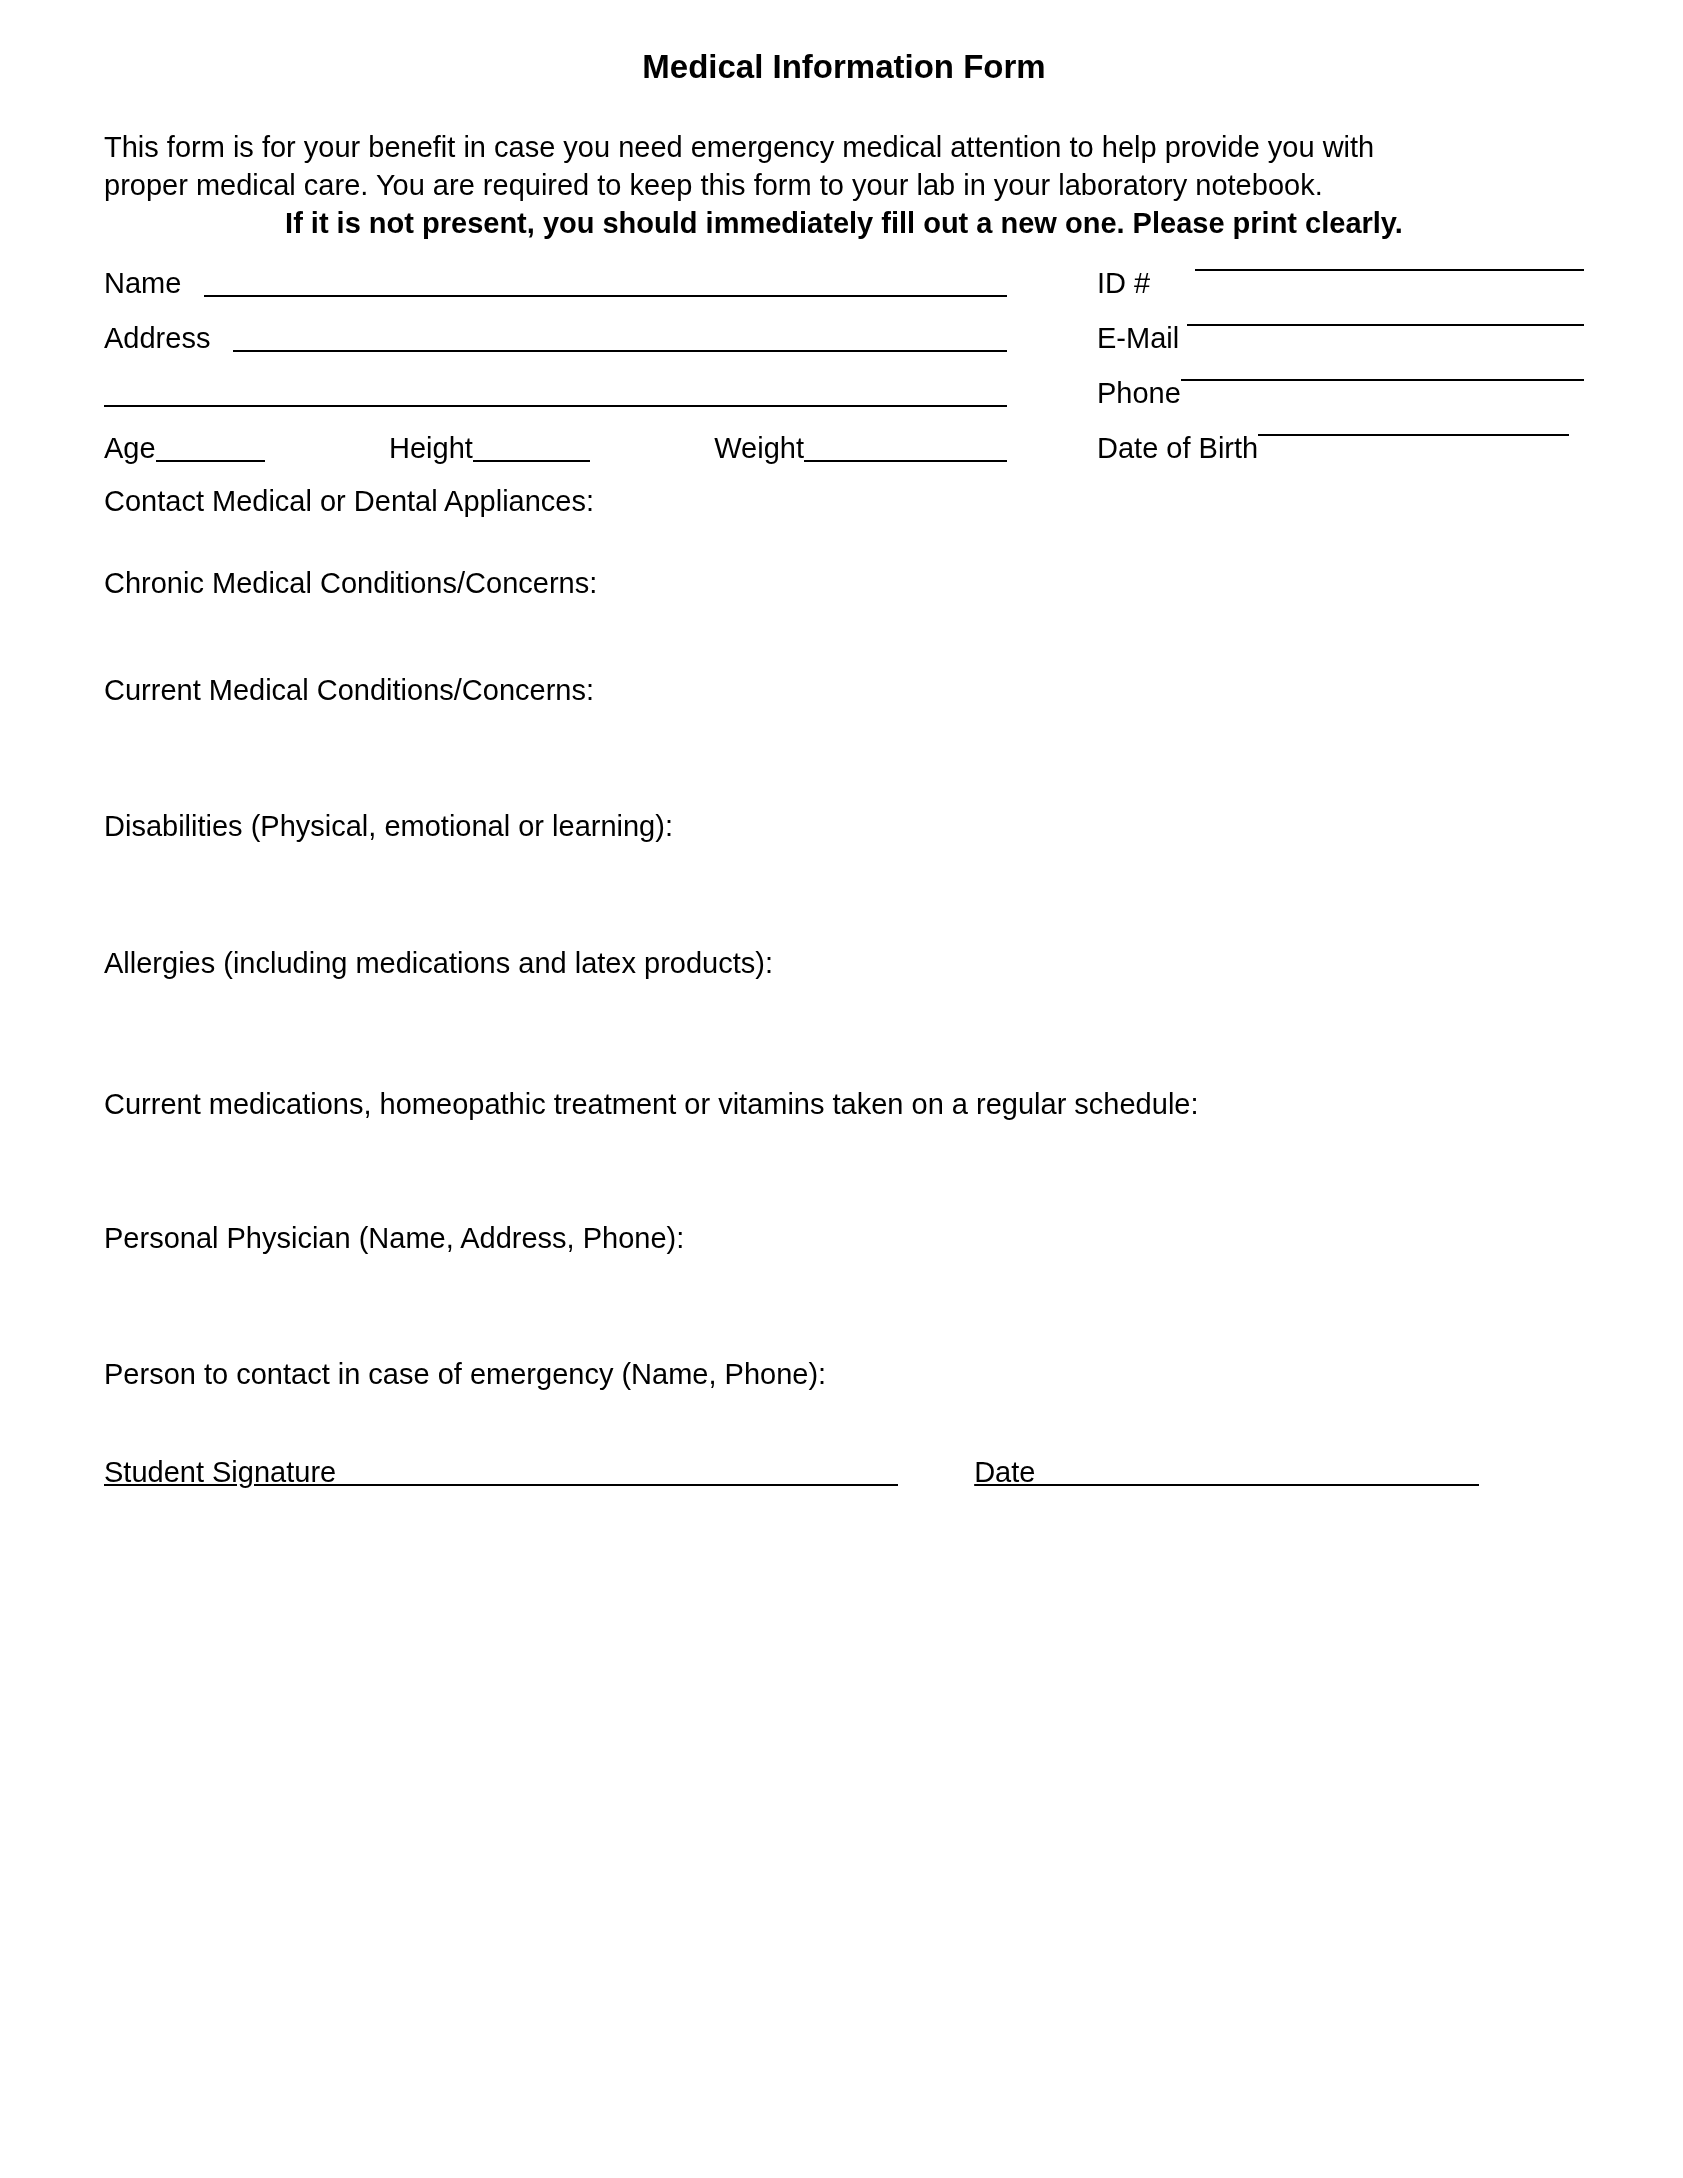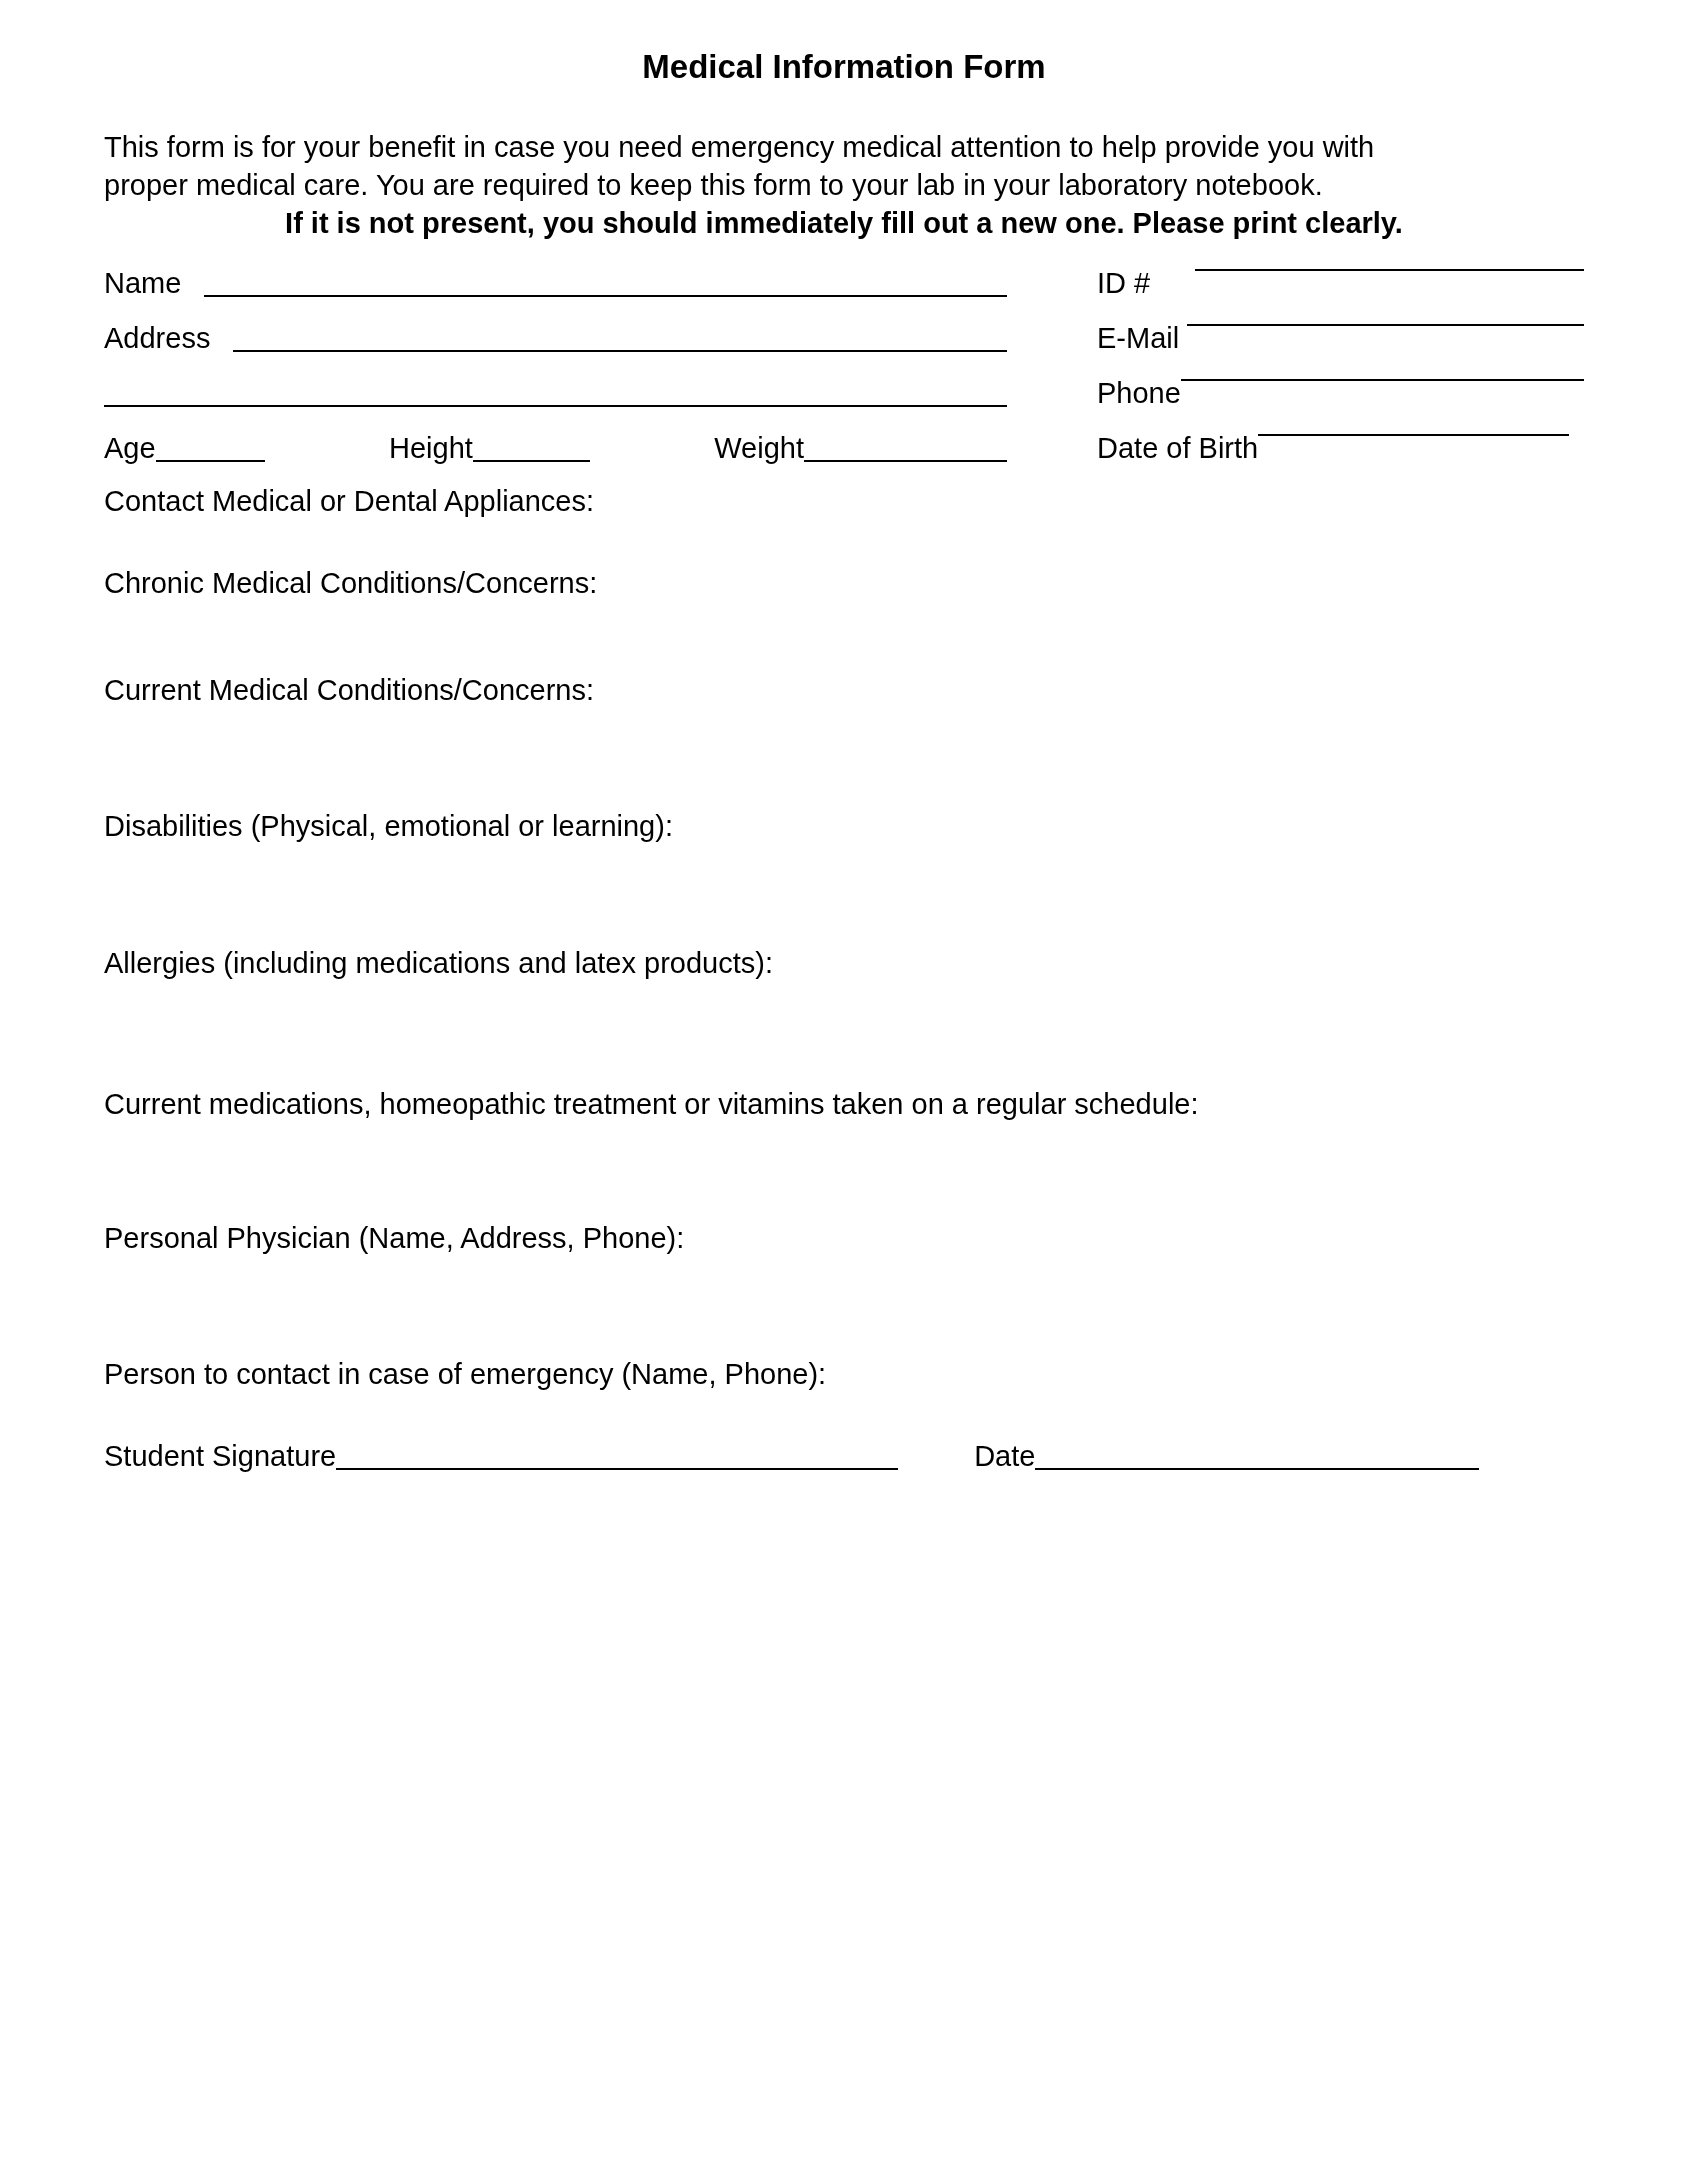--- a/index.html
+++ b/index.html
@@ -65,23 +65,24 @@
   }
   .s1 { margin-top: 15px; }
   .s2 { margin-top: 44px; }
   .s3 { margin-top: 69px; }
   .s4 { margin-top: 98px; }
   .s5 { margin-top: 99px; }
   .s6 { margin-top: 103px; }
   .s7 { margin-top: 96px; }
   .s8 { margin-top: 98px; }
   .footer-row {
-    margin-top: 44px;
+    margin-top: 60px;
     display: flex;
     align-items: baseline;
+    text-decoration: underline;
   }
   .label { white-space: nowrap; }
 </style>
 </head>
 <body>
 
 <div class="page">
 
   <h1 class="title">Medical Information Form</h1>
 

